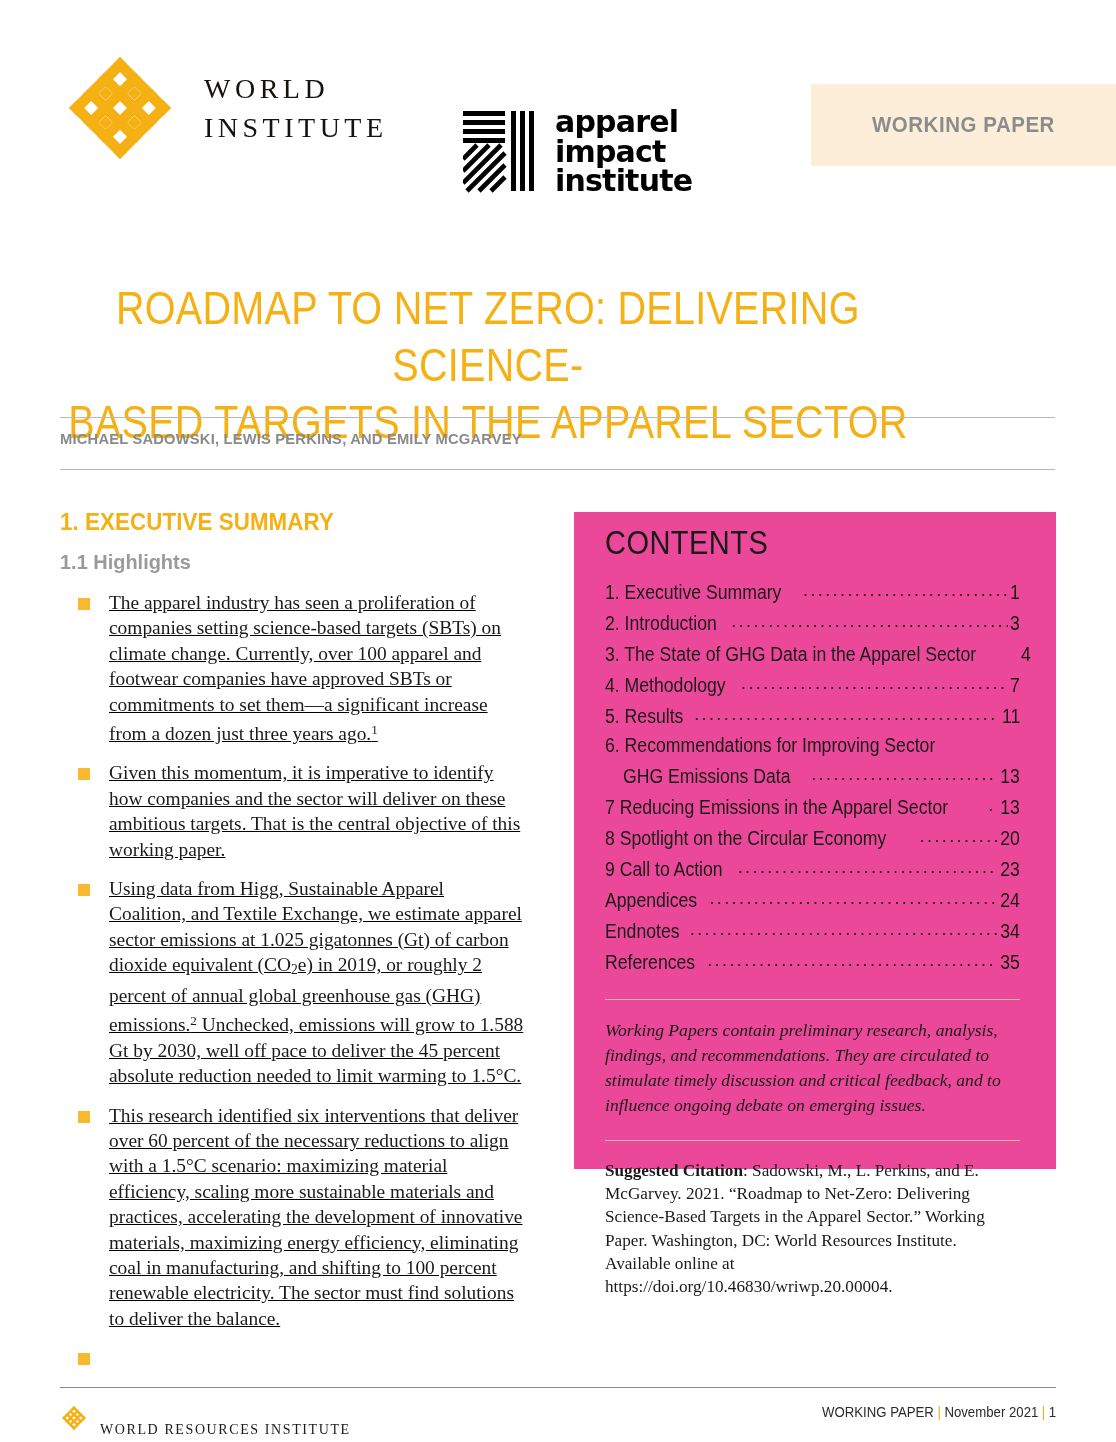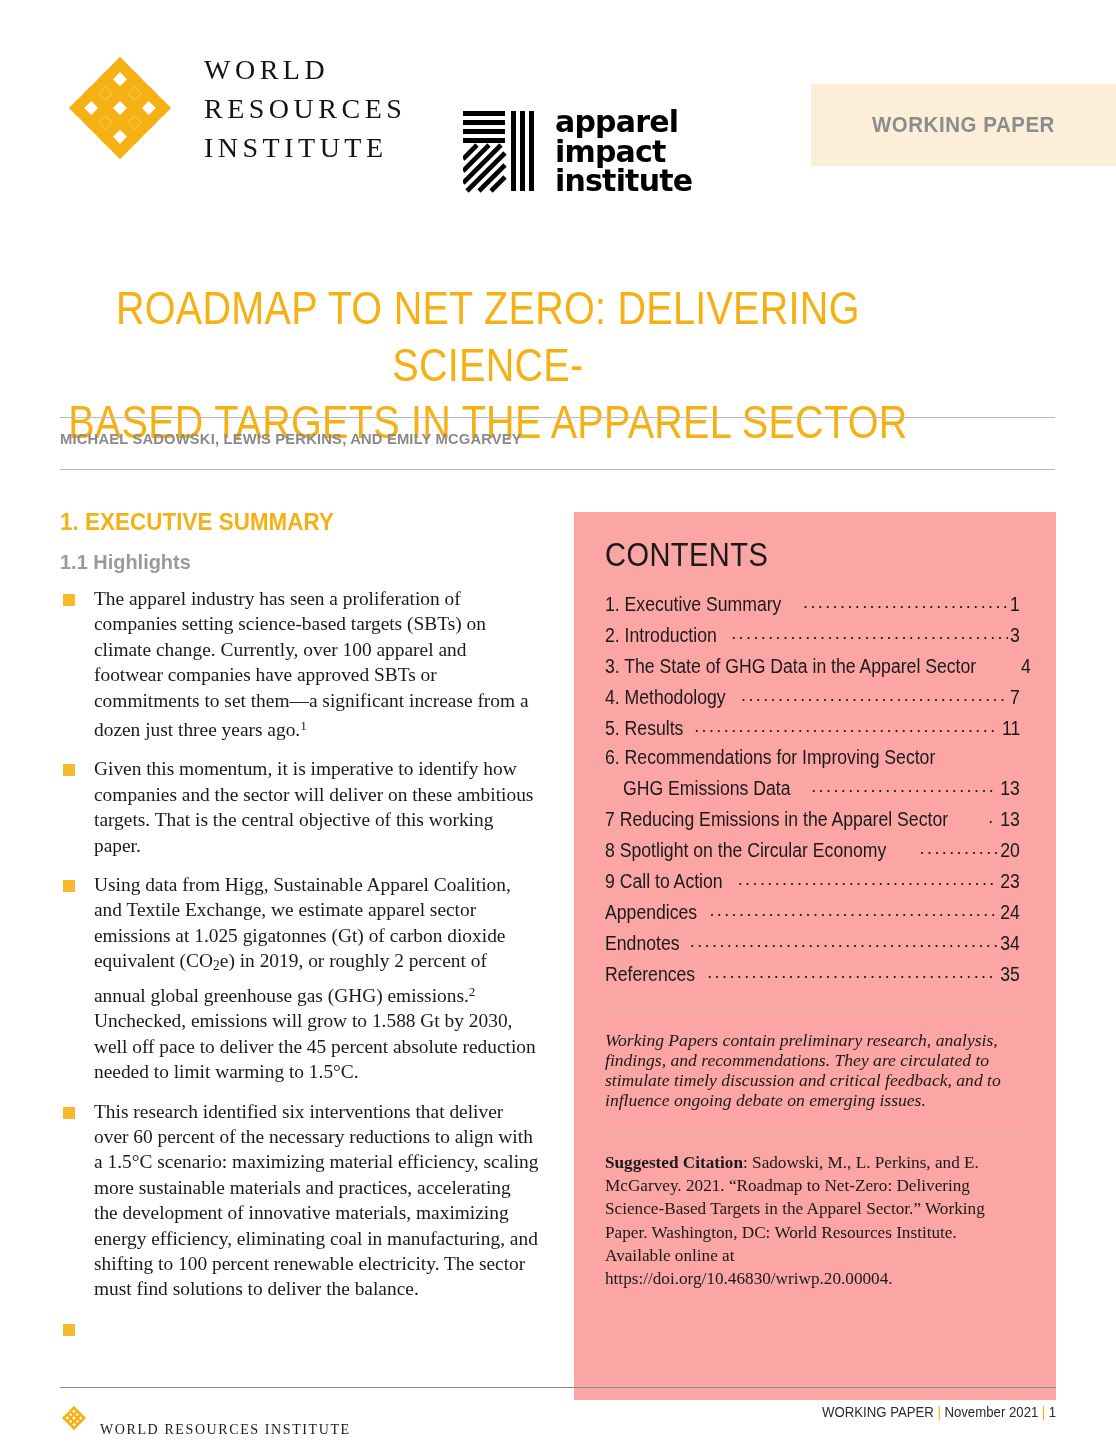--- a/index.html
+++ b/index.html
@@ -160,21 +160,21 @@
   .sub-heading {
     font-family: "Liberation Sans", sans-serif;
     font-weight: 700;
     font-size: 21px;
     color: #9a9a9a;
     margin: 0 0 12px 0;
     transform: scaleX(0.95);
     transform-origin: left center;
   }
 
-  .bullets { margin: 1px; padding: 0; list-style: none; }
+  .bullets { margin: 16px; padding: 0; list-style: none; text-decoration: underline; }
   .bullet-item {
     position: relative;
     padding-left: 33px;
     margin-bottom: 14px;
     font-family: "Liberation Serif", serif;
     font-size: 19.4px;
     line-height: 25.4px;
     color: #1a1a1a;
   }
   .bullet-item .sq {
@@ -185,24 +185,24 @@
     height: 12px;
     background: #f8b92c;
   }
 
   
   .contents-panel {
     position: absolute;
     left: 574px;
     top: 512px;
     width: 482px;
-    height: 888px;
-    background: #fca5a5;
+    height: 657px;
+    background: #ec4899;
     box-sizing: border-box;
-    padding: 24px 36px 0 31px;
+    padding: 12px 36px 0 31px;
   }
   .contents-title {
     font-family: "Liberation Sans Narrow", "Liberation Sans", sans-serif;
     font-size: 33px;
     font-weight: 400;
     color: #1a1a1a;
     letter-spacing: 0.5px;
     margin: 0 0 14px 0;
     transform: scaleX(0.88);
     transform-origin: left center;
@@ -237,21 +237,21 @@
 
   .panel-rule {
     height: 1px;
     background: #c9bda9;
     margin: 22px 0 18px 0;
   }
   .panel-note {
     font-family: "Liberation Serif", serif;
     font-style: italic;
     font-size: 17.6px;
-    line-height: 20px;
+    line-height: 25px;
     color: #1a1a1a;
   }
   .panel-citation {
     font-family: "Liberation Serif", serif;
     font-size: 17.2px;
     line-height: 23.2px;
     color: #1a1a1a;
   }
   .panel-citation b { font-weight: 700; }
 
@@ -335,21 +335,20 @@
         </g>
         <g fill="#f5b014" transform="rotate(45 50 50)">
           <rect x="46" y="29" width="8" height="8"></rect>
           <rect x="29" y="46" width="8" height="8"></rect>
           <rect x="63" y="46" width="8" height="8"></rect>
           <rect x="46" y="63" width="8" height="8"></rect>
         </g>
       </svg>
       <div class="wri-wordmark">
         <div>WORLD</div>
-        <div>RESOURCES</div>
         <div>INSTITUTE</div>
       </div>
     </div>
 
     <div class="aii-logo-block">
       <svg class="aii-mark" viewBox="0 0 76 86">
         <g fill="#000000">
           <rect x="0" y="4" width="42" height="5"></rect>
           <rect x="0" y="13" width="42" height="5"></rect>
           <rect x="0" y="22" width="42" height="5"></rect>

